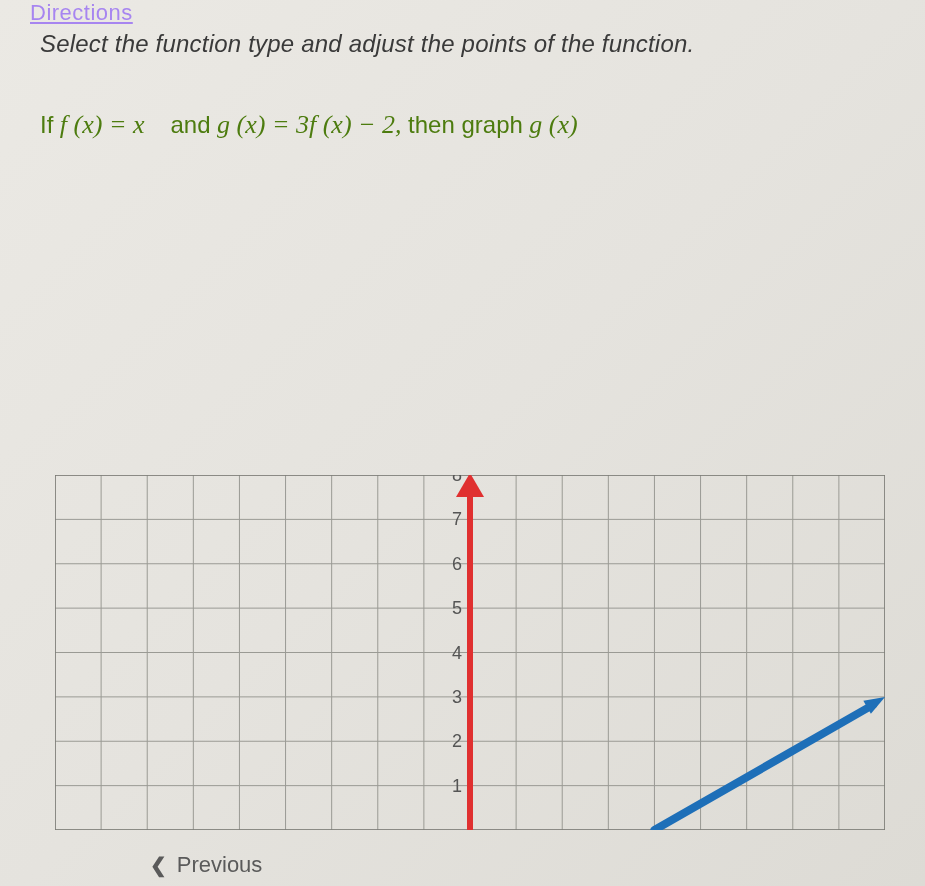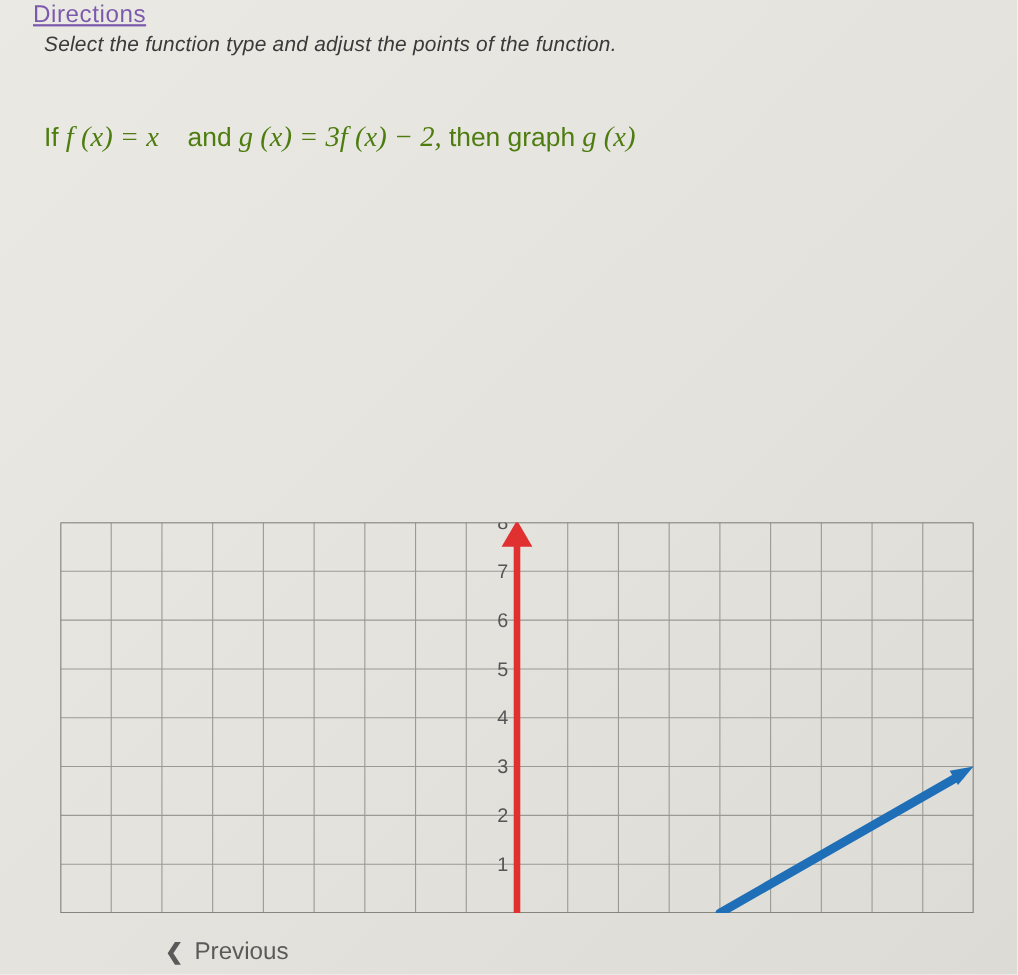--- a/index.html
+++ b/index.html
@@ -10,30 +10,30 @@
     font-family: Arial, Helvetica, sans-serif;
     color: #3a3a3a;
     position: relative;
     overflow: hidden;
   }
   .header-fragment {
     position: absolute;
     top: 0;
     left: 30px;
     font-size: 22px;
-    color: #4c1d95;
+    color: #8b5cf6;
     text-decoration: underline;
     letter-spacing: 0.5px;
     opacity: 0.7;
   }
   .instruction {
     position: absolute;
     top: 30px;
     left: 40px;
-    font-size: 19px;
+    font-size: 24px;
     font-style: italic;
     color: #3a3a3a;
     letter-spacing: 0.2px;
   }
   .equation {
     position: absolute;
     top: 110px;
     left: 40px;
     font-size: 26px;
     color: #4d7c0f;

